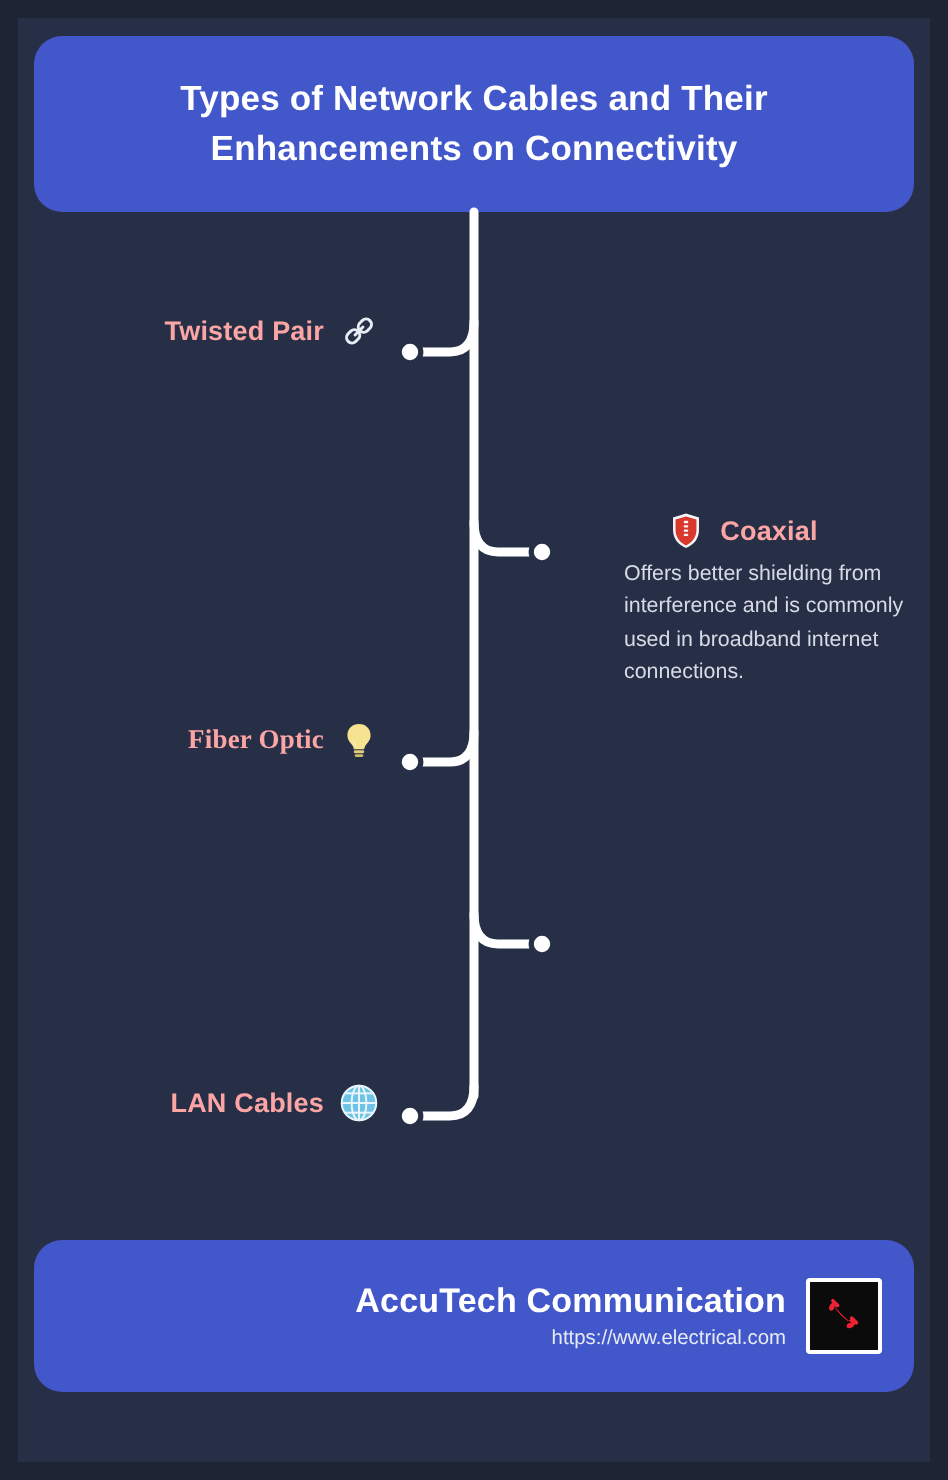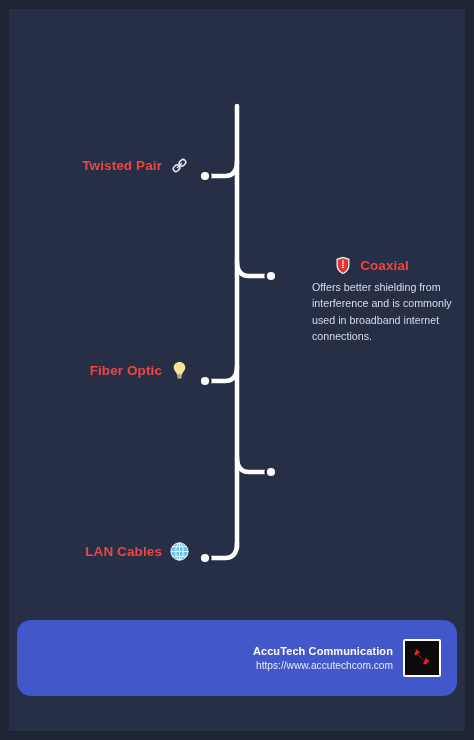--- a/index.html
+++ b/index.html
@@ -69,21 +69,21 @@
   .entry-head {
     display: flex;
     align-items: center;
     gap: 7px;
     margin-bottom: 4px;
   }
   .entry-left .entry-head  { justify-content: flex-end; }
   .entry-right .entry-head { justify-content: center; }
 
   .entry-title {
-    color: #ef4444;
+    color: #fca5a5;
     font-size: 13.5px;
     font-weight: bold;
     white-space: nowrap;
     letter-spacing: 0.1px;
   }
 
   .entry-desc {
     color: #d7dbe6;
     font-size: 10.7px;
     line-height: 1.52;
@@ -115,21 +115,21 @@
     right: 16px;
     top: 50%;
     transform: translateY(-50%);
     display: flex;
     align-items: center;
     gap: 10px;
   }
   .footer-text { text-align: right; }
   .footer-name {
     color: #ffffff;
-    font-size: 11px;
+    font-size: 17px;
     font-weight: bold;
     letter-spacing: 0.1px;
   }
   .footer-url {
     color: #e6eaf5;
     font-size: 10.2px;
     margin-top: 3px;
   }
   .footer-logo {
     width: 38px;
@@ -140,20 +140,23 @@
     display: flex;
     align-items: center;
     justify-content: center;
   }
 </style>
 </head>
 <body>
 
 <div class="canvas">
 
+  <div class="header-band">
+    <div class="header-title">Types of Network Cables and Their Enhancements on Connectivity</div>
+  </div>
 
   <svg class="connector" viewBox="0 0 456 722" xmlns="http://www.w3.org/2000/svg">
     <g fill="none" stroke="#ffffff" stroke-width="4.5" stroke-linecap="round">
 
       <path d="M228 97 L228 539"></path>
 
       <path d="M228 152 q0 15 -12 15 L196 167"></path>
 
       <path d="M228 252 q0 15 12 15 L262 267"></path>
 
@@ -197,21 +200,21 @@
             <rect x="8.6" y="11.0" width="2.8" height="1.5" rx="0.5"></rect>
             <rect x="8.6" y="13.7" width="2.8" height="1.5" rx="0.5"></rect>
           </g>
         </svg>
       </span>
       <span class="entry-title">Coaxial</span>
     </div>
     <div class="entry-desc" style="padding-left:26px;">Offers better shielding from interference and is commonly used in broadband internet connections.</div>
   </div>
 
-  <div class="entry entry-left" style="left:10px; top:351px; width:170px;">
+  <div class="entry entry-left" style="left:10px; top:351px; width:170px;font-family:Liberation Serif, serif;">
     <div class="entry-head">
       <span class="entry-title">Fiber Optic</span>
       <span class="icon-box">
         <svg width="17" height="19" viewBox="0 0 18 22">
           <path d="M9 1.2 C5.1 1.2 2.3 4.0 2.3 7.6 C2.3 10.3 3.9 11.8 5.0 13.3 C5.6 14.1 5.9 14.9 6.0 15.8 L12.0 15.8 C12.1 14.9 12.4 14.1 13.0 13.3 C14.1 11.8 15.7 10.3 15.7 7.6 C15.7 4.0 12.9 1.2 9 1.2 Z" fill="#f6e391"></path>
           <path d="M7.0 14.2 C6.8 12.6 5.4 11.4 4.8 10.0 C5.6 11.0 6.6 11.8 7.2 13.1 Z" fill="#fdf6d0"></path>
           <rect x="6.0" y="16.4" width="6.0" height="1.7" rx="0.8" fill="#e2cd78"></rect>
           <rect x="6.5" y="18.6" width="5.0" height="1.6" rx="0.8" fill="#cfbb68"></rect>
         </svg>
       </span>
@@ -235,21 +238,21 @@
           </g>
         </svg>
       </span>
     </div>
   </div>
 
   <div class="footer-band">
     <div class="footer-inner">
       <div class="footer-text">
         <div class="footer-name">AccuTech Communication</div>
-        <div class="footer-url">https://www.accutechcom.com</div>
+        <div class="footer-url">https://www.electrical.com</div>
       </div>
       <div class="footer-logo">
         <span class="icon-box">
           <svg width="24" height="24" viewBox="0 0 24 24">
             <path d="M6.0 3.3 C4.4 4.1 3.2 5.6 3.0 7.1 C2.8 8.6 4.2 9.2 5.2 8.6 C6.2 8.0 6.6 6.6 6.2 5.7 C6.9 6.8 8.6 9.0 11.0 11.4 C13.4 13.8 15.6 15.5 16.7 16.2 C15.8 15.8 14.4 16.2 13.8 17.2 C13.2 18.2 13.8 19.6 15.3 19.4 C16.8 19.2 18.3 18.0 19.1 16.4 L16.3 13.6 L14.4 15.1 C13.2 14.2 11.6 12.9 10.2 11.5 C8.8 10.1 7.6 8.6 6.7 7.4 L8.8 5.6 Z" fill="#ee2233"></path>
             <path d="M16.6 13.2 L19.5 16.1" stroke="#ee2233" stroke-width="2.1" stroke-linecap="round"></path>
             <path d="M5.3 2.8 L8.2 5.7" stroke="#ee2233" stroke-width="2.1" stroke-linecap="round"></path>
           </svg>
         </span>
       </div>

